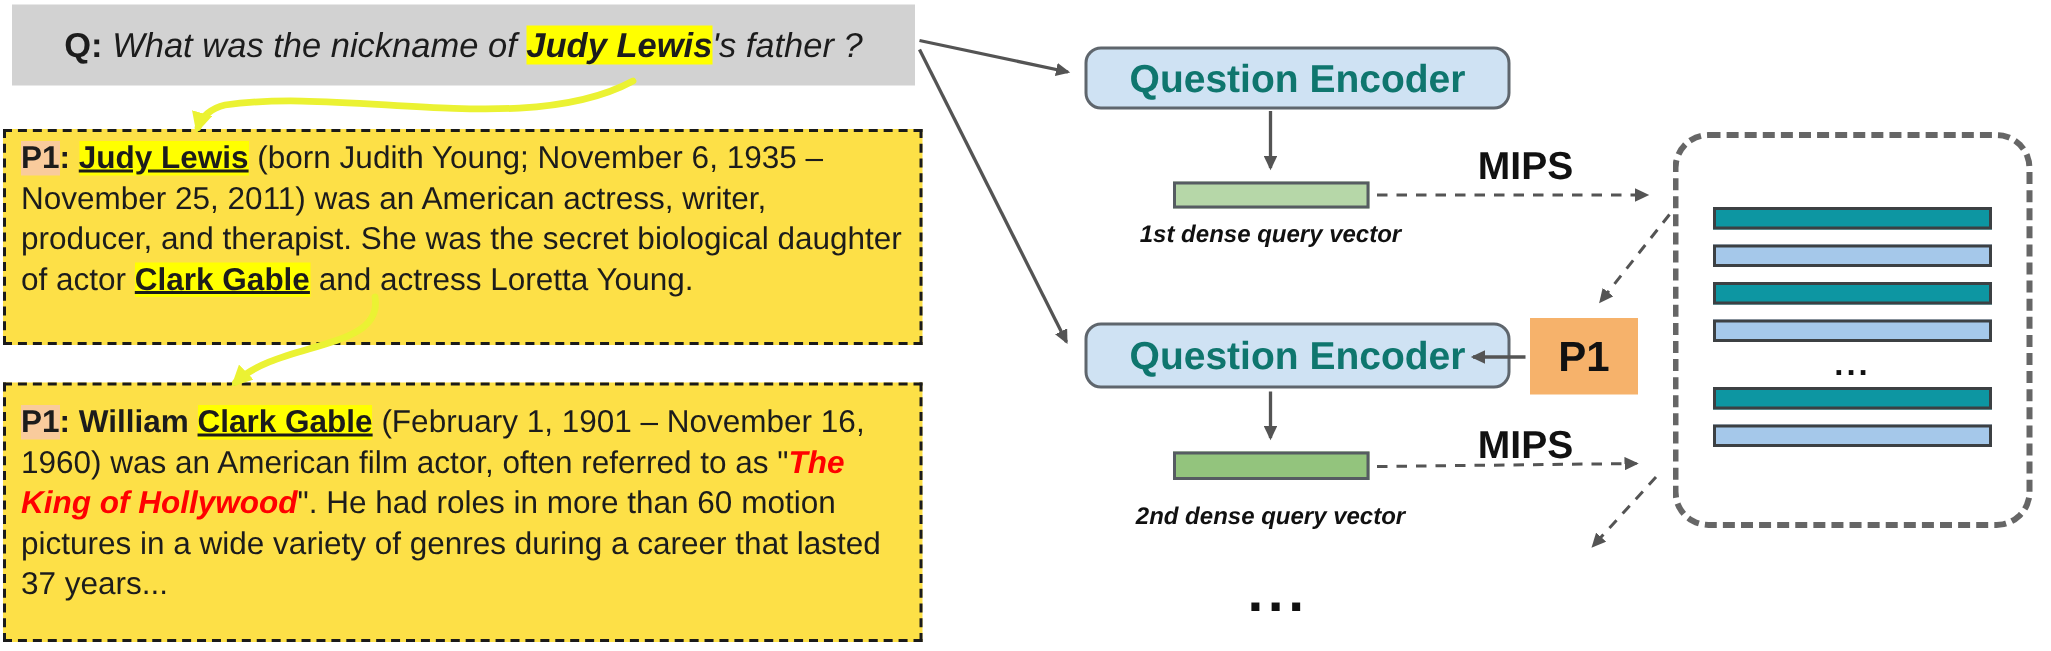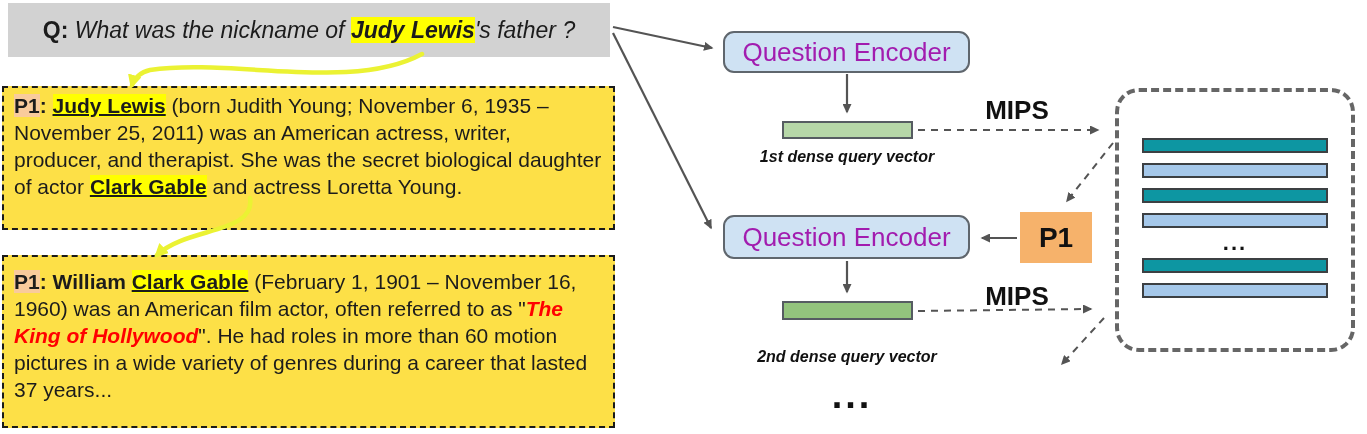--- a/index.html
+++ b/index.html
@@ -27,37 +27,37 @@
   
   .s-bold{font-weight:bold;}
   .s-italic{font-style:italic;}
   .s-underline{text-decoration:underline;text-decoration-thickness:2px;}
   .s-hl-yellow{background:#ffff00;}
   .s-hl-orange{background:#f9cb9c;}
   .s-red{color:#ff0000;}
 
   
   .encoder{
-    position:absolute;left:723px;width:247px;background:#cfe2f3;border:2.5px solid #5f666d;
+    position:absolute;left:723px;width:284px;background:#cfe2f3;border:2.5px solid #5f666d;
     border-radius:11px;display:flex;align-items:center;justify-content:center;
-    font-weight:normal;font-size:26px;box-sizing:border-box;z-index:2;color:#a21caf;
+    font-weight:bold;font-size:26px;box-sizing:border-box;z-index:2;color:#0f766e;
   }
   .enc1{top:31px;height:42px;}
   .enc2{top:215px;height:44px;}
 
   
   .vec{position:absolute;left:782px;width:131px;box-sizing:border-box;border:2px solid #565c62;z-index:2;}
   .vec1{top:121px;height:18px;background:#b6d7a8;}
   .vec2{top:301px;height:19px;background:#93c47d;}
   .veclabel{
     position:absolute;left:757px;width:180px;text-align:center;
     font-weight:bold;font-style:italic;font-size:16px;line-height:21px;z-index:2;color:#111;
   }
   .vl1{top:146px;}
-  .vl2{top:346px;}
+  .vl2{top:334px;}
 
   .mips{
     position:absolute;left:957px;width:120px;text-align:center;
     font-weight:bold;font-size:26px;z-index:2;color:#111;
   }
   .mips1{top:95px;}
   .mips2{top:281px;}
 
   .ellipsis-big{
     position:absolute;left:812px;top:374px;width:80px;text-align:center;

